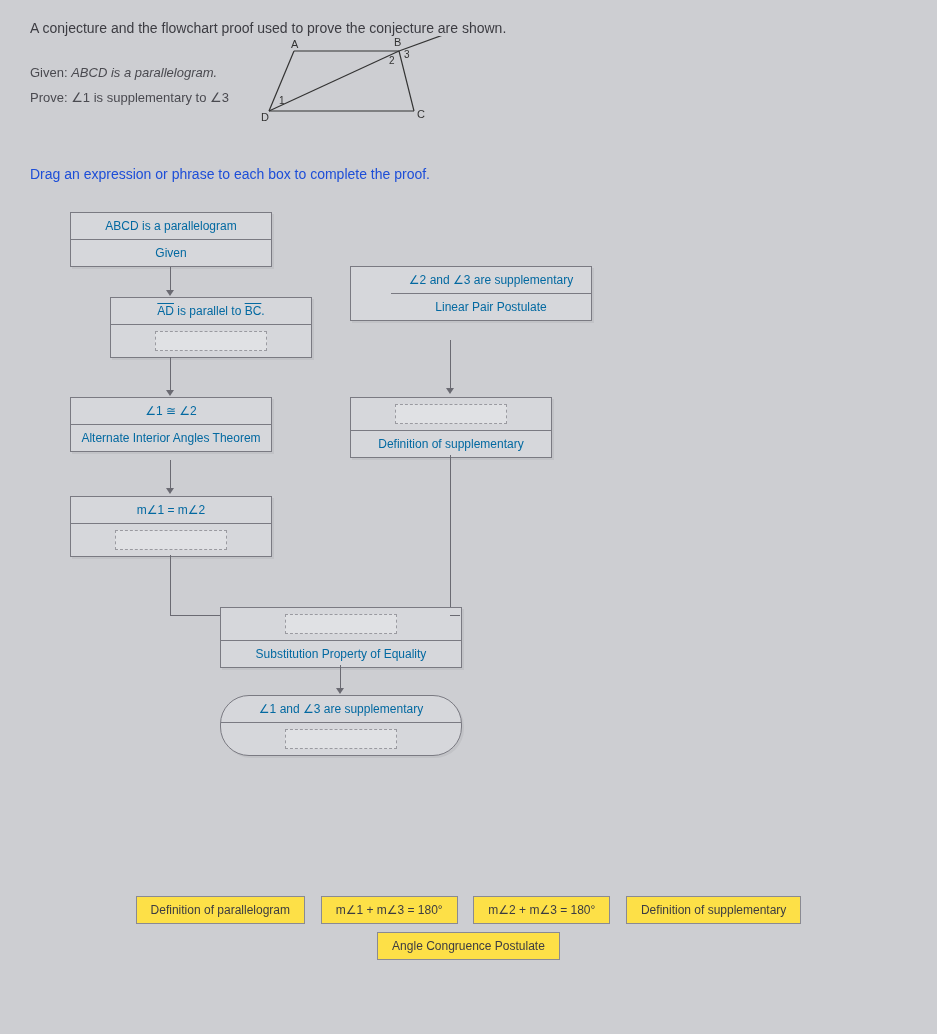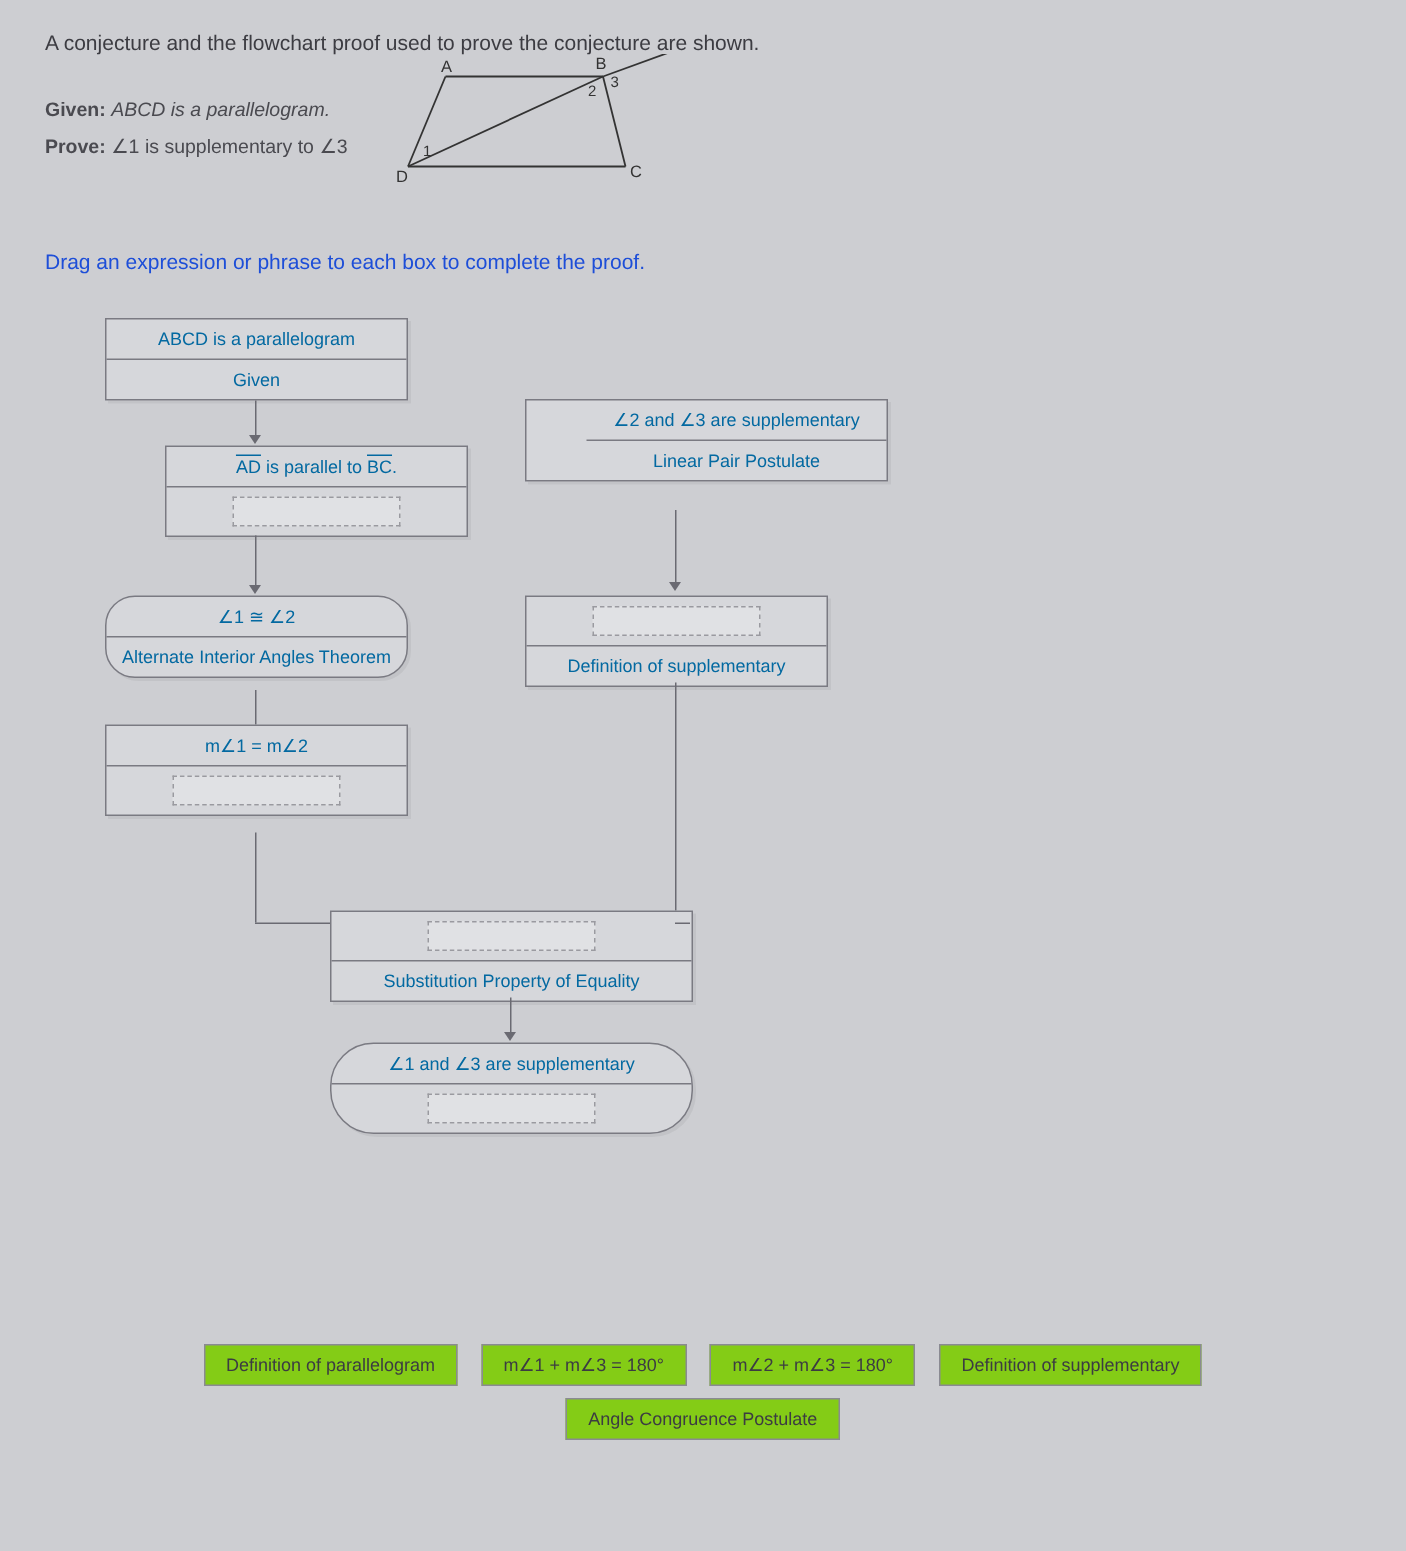--- a/index.html
+++ b/index.html
@@ -8,21 +8,21 @@
     width: 937px;
     box-sizing: border-box;
     font-family: Arial, sans-serif;
     font-size: 13px;
     color: #4a4a50;
     background: #cdced2;
   }
   .intro { font-size: 14px; color:#3c3c42;}
   .given-prove { display:flex; align-items:center; gap:30px; margin-bottom:30px;}
   .gp-text { line-height:1.9; }
-  .gp-text b { font-weight:bold; }
+  .gp-text b { font-weight:normal; }
   .instr { font-size:14px; margin: 10px 0 30px 0; color:#1d4ed8;}
   .flow-area { position:relative; height:670px; margin-left:20px;}
   .fbox {
     position:absolute;
     background:#d6d7db;
     border:1px solid #7a7a82;
     text-align:center;
     font-size:12px;
     color:#0369a1;
     box-shadow: 2px 2px 0 rgba(0,0,0,0.05);
@@ -53,21 +53,21 @@
     border-right:4px solid transparent;
     border-top:6px solid #6a6a72;
   }
   .bank {
     margin-top:10px;
     text-align:center;
   }
   .tile {
     display:inline-block;
     border:1px solid #8a8a92;
-    background:#84cc16;
+    background:#fde047;
     padding:6px 14px;
     margin:4px 6px;
     font-size:12px;
     color:#3c3c42;
   }
   .overline { text-decoration: overline; }
   svg.parallelogram { flex-shrink:0; }
 </style>
 </head>
 <body>
@@ -122,33 +122,33 @@
   <div class="arrow v" style="left:120px; top:145px; height:35px;"></div>
   <div class="arrowhead" style="left:116px; top:178px;"></div>
 
   <div class="fbox" style="left:300px; top:54px; width:200px;padding-left:40px;">
     <div class="top">∠2 and ∠3 are supplementary</div>
     <div class="bot">Linear Pair Postulate</div>
   </div>
   <div class="arrow v" style="left:400px; top:128px; height:50px;"></div>
   <div class="arrowhead" style="left:396px; top:176px;"></div>
 
-  <div class="fbox" style="left:20px; top:185px; width:200px;border-radius:20px;">
+  <div class="fbox" style="left:20px; top:185px; width:200px;">
     <div class="top">∠1 ≅ ∠2</div>
     <div class="bot">Alternate Interior Angles Theorem</div>
   </div>
   <div class="arrow v" style="left:120px; top:248px; height:30px;"></div>
   <div class="arrowhead" style="left:116px; top:276px;"></div>
 
   <div class="fbox" style="left:300px; top:185px; width:200px;">
     <div class="top"><span class="blank"></span></div>
     <div class="bot">Definition of supplementary</div>
   </div>
 
-  <div class="fbox" style="left:20px; top:271px; width:200px;">
+  <div class="fbox" style="left:20px; top:284px; width:200px;">
     <div class="top">m∠1 = m∠2</div>
     <div class="bot"><span class="blank"></span></div>
   </div>
 
   <div class="arrow v" style="left:120px; top:343px; height:60px;"></div>
   <div class="arrow h" style="left:120px; top:403px; width:95px;"></div>
   <div class="arrowhead" style="left:211px; top:399px; transform:rotate(-90deg);"></div>
 
   <div class="arrow v" style="left:400px; top:243px; height:160px;"></div>
   <div class="arrowhead" style="left:396px; top:399px; transform:rotate(0deg);"></div>

